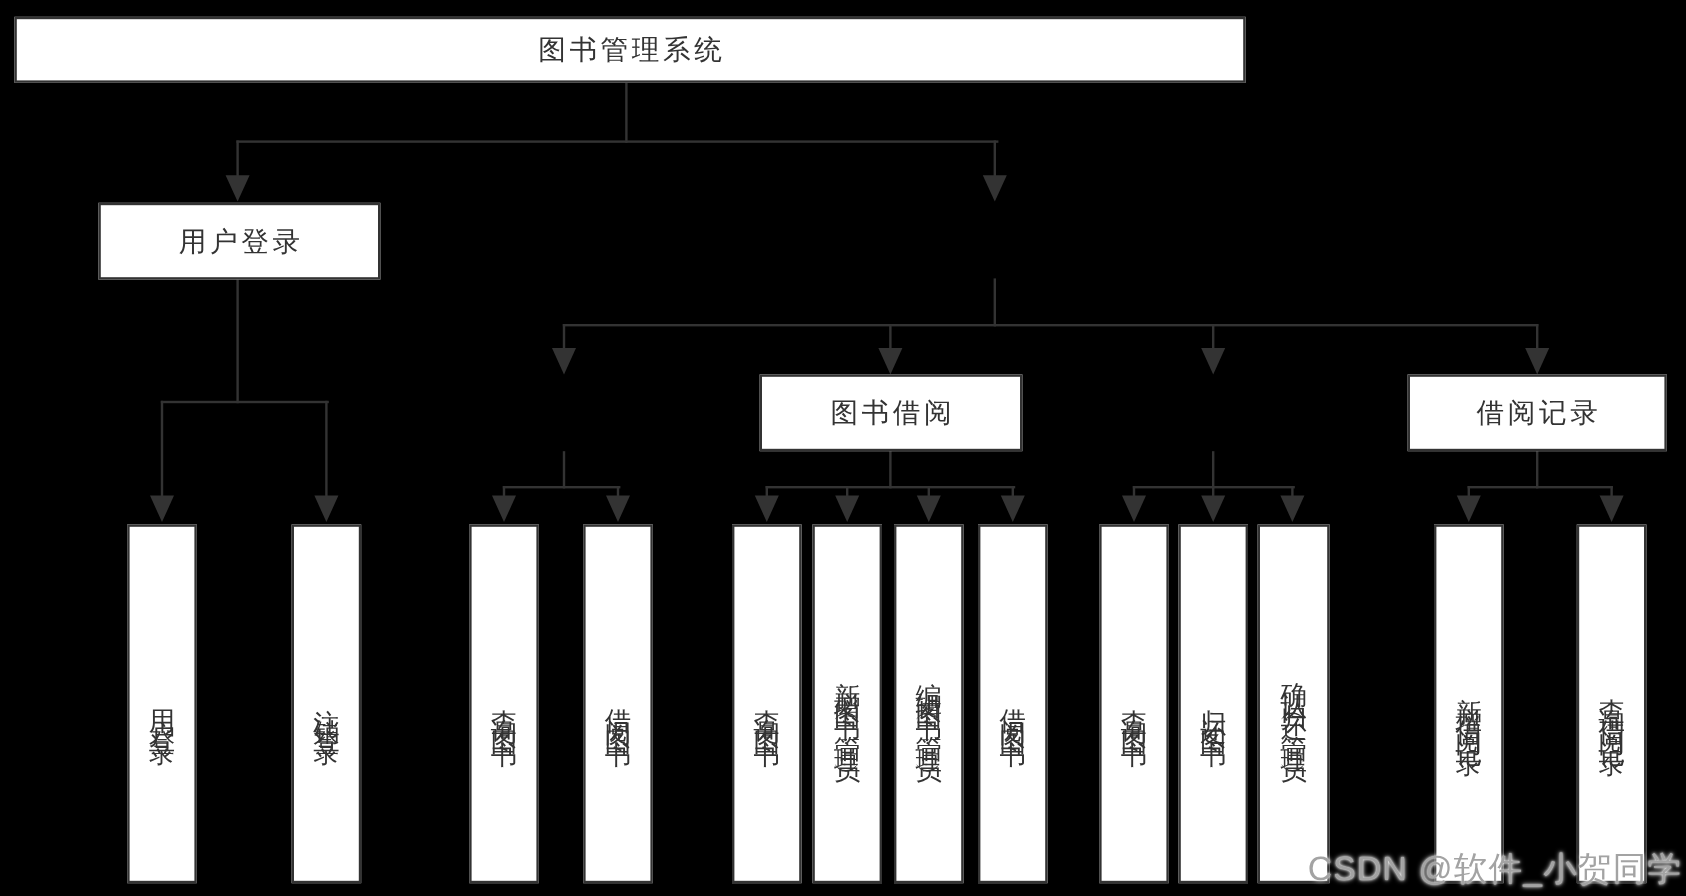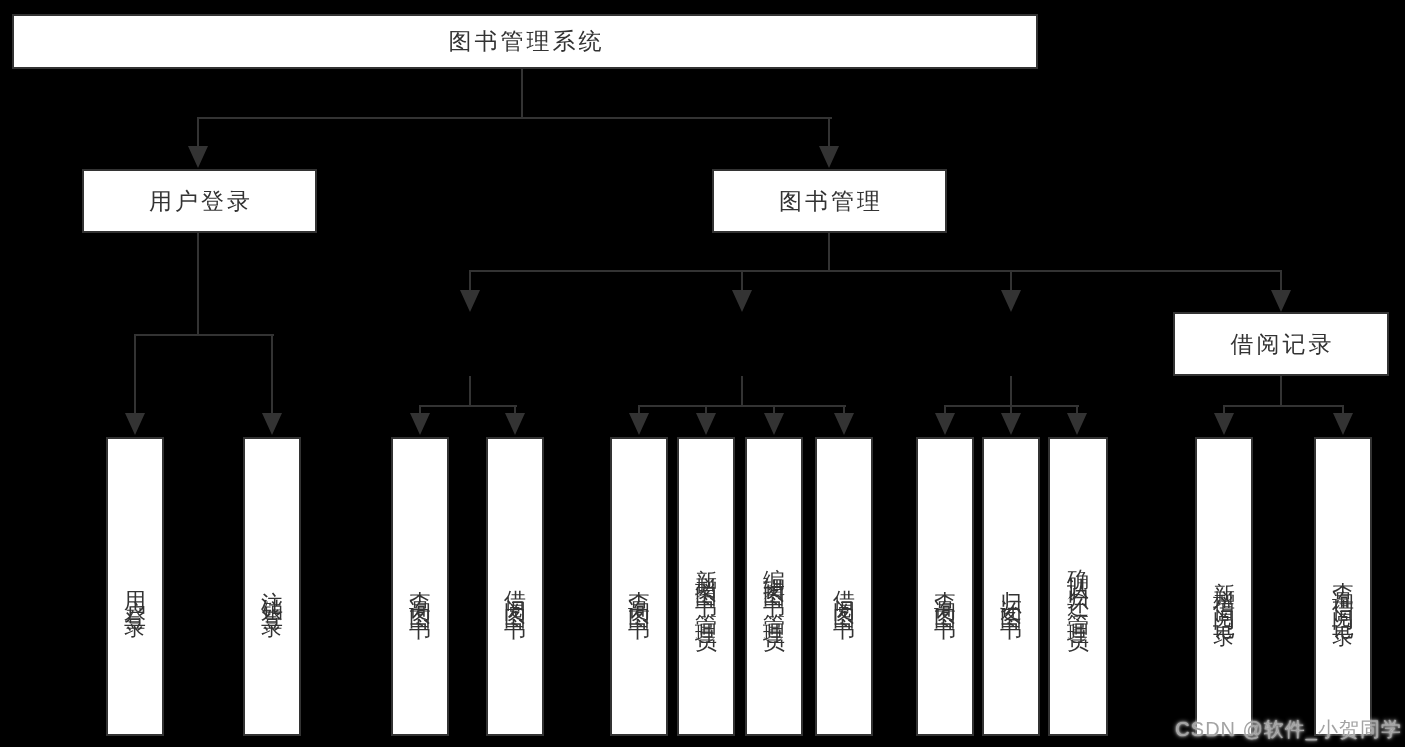--- a/index.html
+++ b/index.html
@@ -42,21 +42,21 @@
     position: absolute;
     width: 0; height: 0;
     border-left: 10px solid transparent;
     border-right: 10px solid transparent;
     border-top: 22px solid #333333;
   }
   .watermark {
     position: absolute;
     right: 3px;
     bottom: 4px;
-    font-size: 20px;
+    font-size: 28px;
     color: #a3a3a3;
     letter-spacing: 1px;
     text-shadow: 0 0 2px #ffffff, 0 0 4px #ffffff;
     z-index: 10;
     white-space: nowrap;
   }
 </style>
 </head>
 <body>
 
@@ -121,24 +121,24 @@
   <div class="ln" style="left:1342px;top:405px;width:2px;height:10px"></div>
   <div class="arrowhead" style="left:1333px;top:413px"></div>
 
   <div class="box" style="left:12px;top:14px;width:1026px;height:55px">
     <span class="hlabel">图书管理系统</span>
   </div>
 
   <div class="box" style="left:82px;top:169px;width:235px;height:64px">
     <span class="hlabel">用户登录</span>
   </div>
-  <div class="box" style="left:712px;top:169px;width:235px;height:64px">
-    <span class="hlabel">图书管理</span>
+
+  <div class="box" style="left:633px;top:312px;width:219px;height:64px">
+    <span class="hlabel">图书借阅</span>
   </div>
-
   <div class="box" style="left:1173px;top:312px;width:216px;height:64px">
     <span class="hlabel">借阅记录</span>
   </div>
 
   <div class="box vbox" style="left:106px;top:437px">
     <span class="vlabel">用户登录</span>
   </div>
   <div class="box vbox" style="left:243px;top:437px">
     <span class="vlabel">注销登录</span>
   </div>

